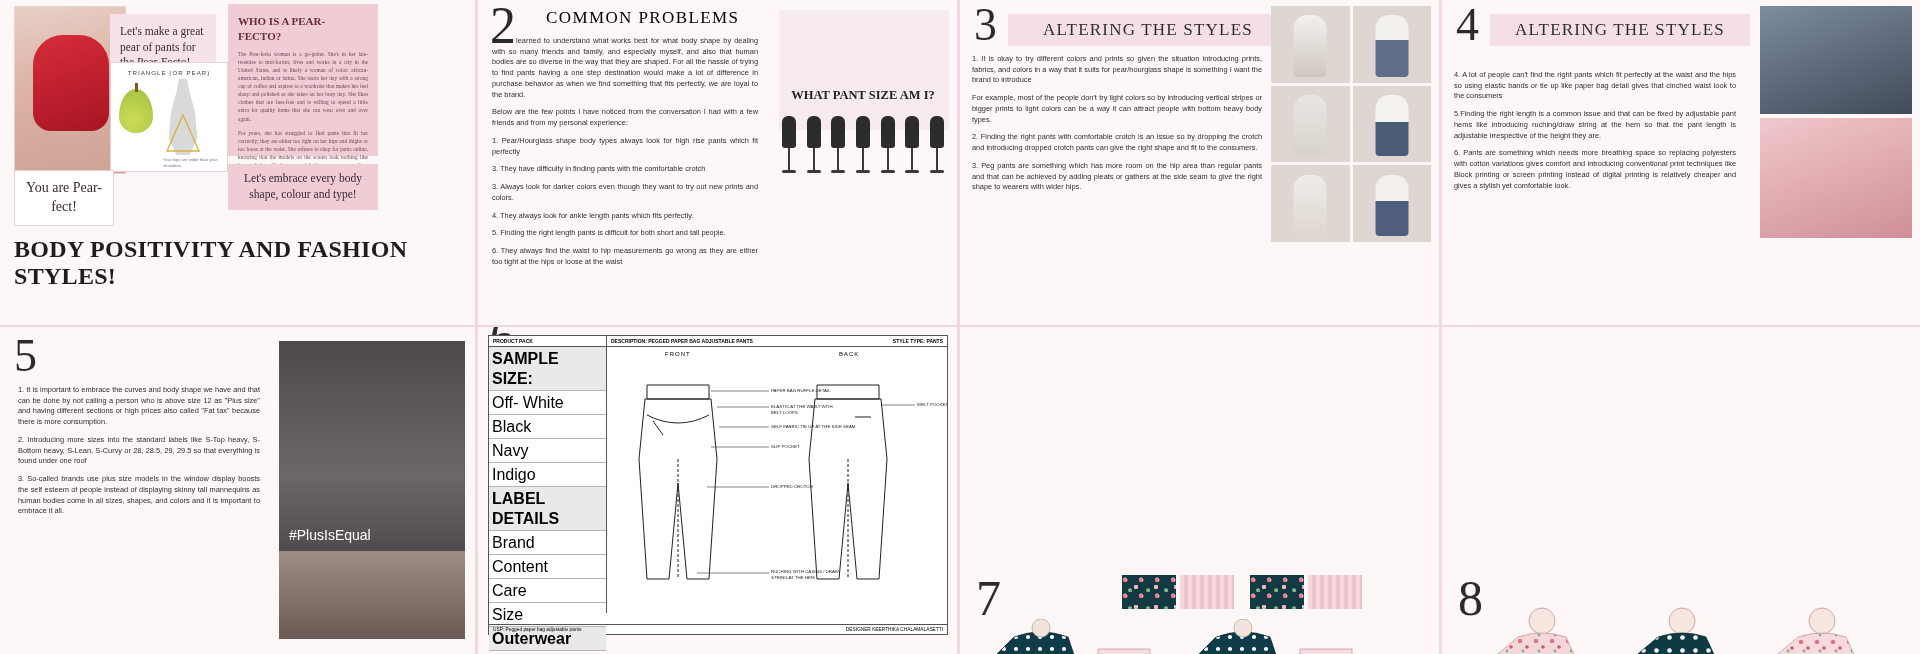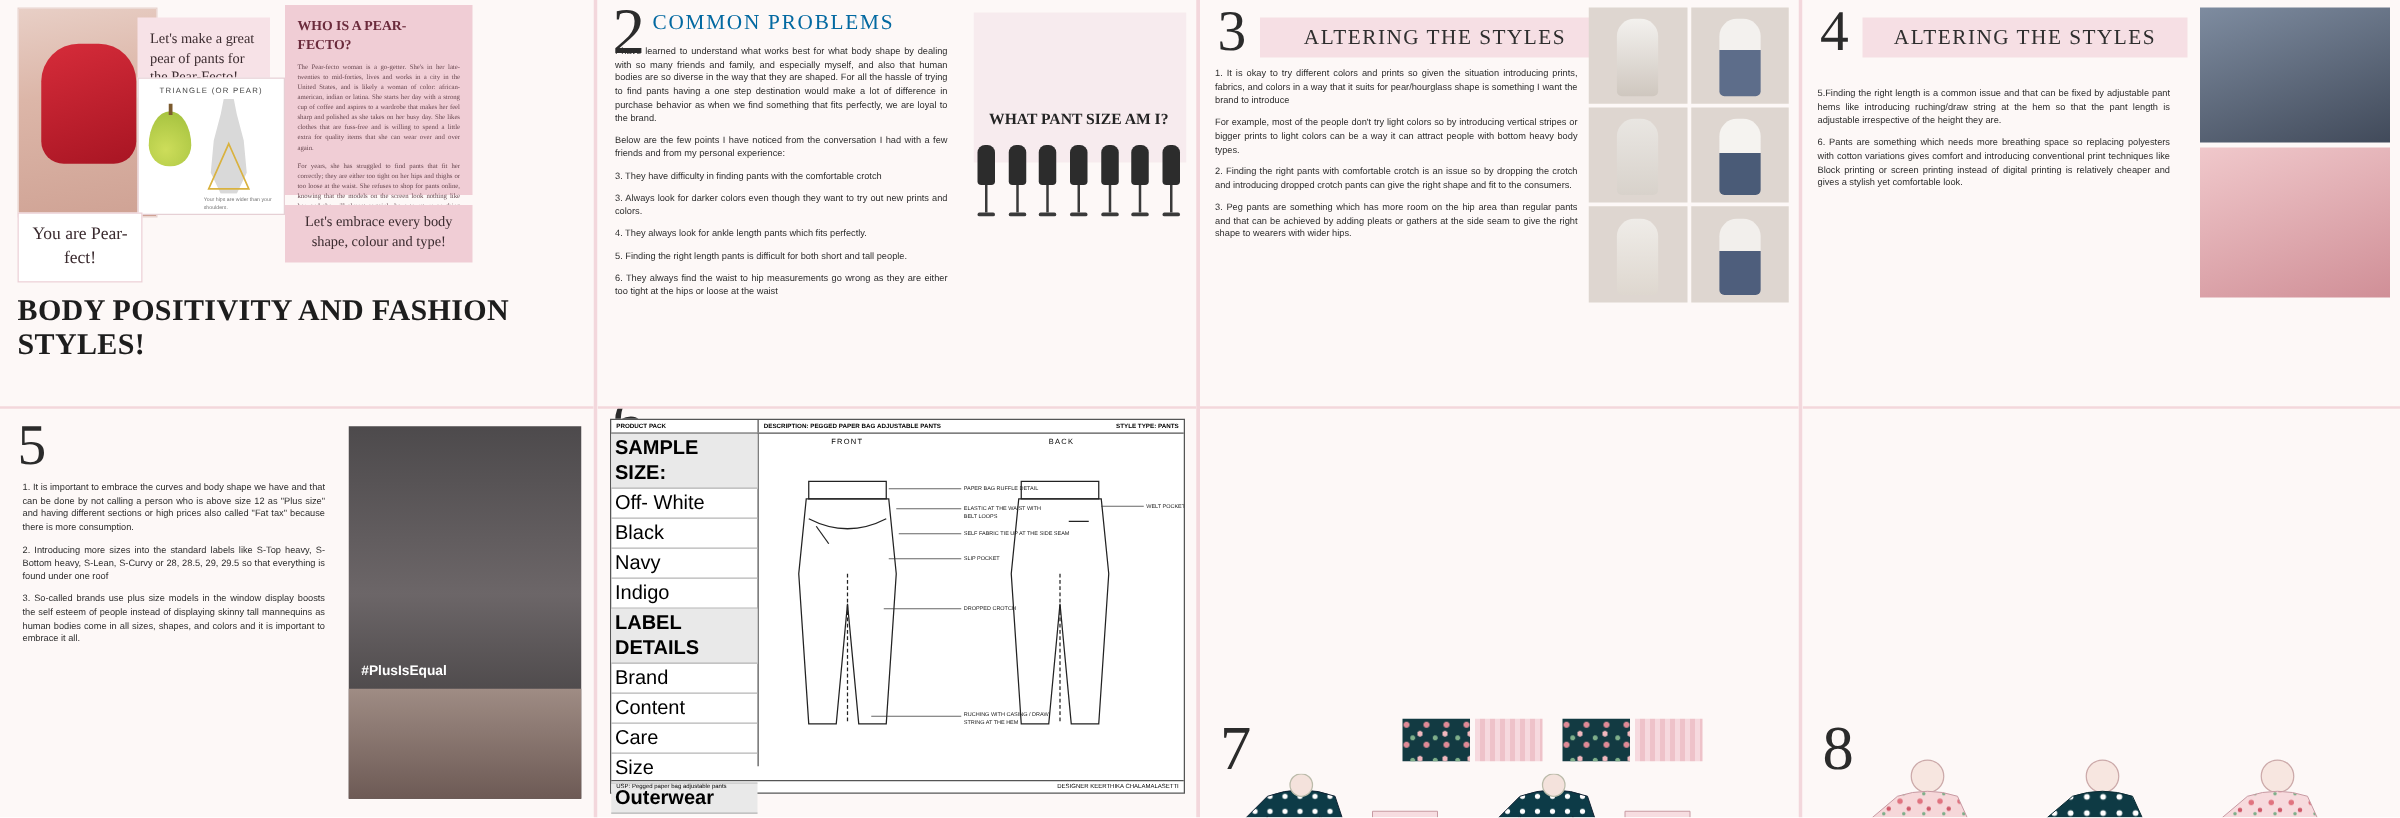--- a/index.html
+++ b/index.html
@@ -114,33 +114,33 @@
 
   
   .p5num { position:absolute; left:14px; top:6px; }
   .p5hdr { position:absolute; left:48px; top:22px; width:222px; }
   .p5body { position:absolute; left:18px; top:58px; width:242px; }
   .p5img {
     position:absolute; right:10px; top:14px; width:186px; height:298px;
     background: linear-gradient(180deg,#4d4a4c 0%,#6c6668 45%,#2f2d2e 100%);
   }
   .p5img .tagline {
-    position:absolute; left:10px; bottom:96px; color:#fff; font-size:11px; font-weight:bold;
+    position:absolute; left:10px; bottom:96px; color:#fff; font-size:14px; font-weight:normal;
     font-family:"Liberation Sans",sans-serif;
   }
   .p5img .row {
     position:absolute; left:0; bottom:0; width:100%; height:88px;
     background: linear-gradient(180deg,#9f8c84,#6d5a55);
   }
 
   
   .p2num { position:absolute; left:12px; top:0px; }
   .p2hdr {
-    position:absolute; left:44px; top:8px; width:250px;
-    font-family:"Liberation Serif",serif; font-size:17px; letter-spacing:1.4px; color:#0369a1;
+    position:absolute; left:68px; top:8px; width:250px;
+    font-family:"Liberation Serif",serif; font-size:17px; letter-spacing:1.4px; color:#000000;
   }
   .p2body { position:absolute; left:14px; top:36px; width:266px; }
   .p2right {
     position:absolute; right:8px; top:10px; width:170px; height:120px; background:#f7ebee;
   }
   .pantsize-t {
     position:absolute; right:10px; top:88px; width:168px;
     font-family:"Liberation Serif",serif; font-weight:bold; font-size:12.5px; color:#232323; text-align:center;
   }
   .mannequins { position:absolute; right:10px; top:110px; width:168px; height:70px; display:flex; justify-content:space-between; }
@@ -259,20 +259,21 @@
 
   <div class="panel p2">
     <div class="half top">
       <span class="bignum p2num" style="font-size:52px;">2</span>
       <div class="p2hdr">COMMON PROBLEMS</div>
       <div class="p2right"></div>
 
       <div class="body-txt p2body">
         <p>I have learned to understand what works best for what body shape by dealing with so many friends and family, and especially myself, and also that human bodies are so diverse in the way that they are shaped. For all the hassle of trying to find pants having a one step destination would make a lot of difference in purchase behavior as when we find something that fits perfectly, we are loyal to the brand.</p>
         <p>Below are the few points I have noticed from the conversation I had with a few friends and from my personal experience:</p>
+        <p>1. Pear/Hourglass shape body types always look for high rise pants which fit perfectly</p>
         <p>3. They have difficulty in finding pants with the comfortable crotch</p>
         <p>3. Always look for darker colors even though they want to try out new prints and colors.</p>
         <p>4. They always look for ankle length pants which fits perfectly.</p>
         <p>5. Finding the right length pants is difficult for both short and tall people.</p>
         <p>6. They always find the waist to hip measurements go wrong as they are either too tight at the hips or loose at the waist</p>
       </div>
 
       <div class="pantsize-t">WHAT PANT SIZE AM I?</div>
       <div class="mannequins">
         <div class="mann">
@@ -479,20 +480,21 @@
       </div>
     </div>
   </div>
 
   <div class="panel p4">
     <div class="half top">
       <span class="bignum p4num">4</span>
       <div class="hdrbar p4hdr">ALTERING THE STYLES</div>
 
       <div class="body-txt p4body" style="top:70px;">
+        <p>4. A lot of people can't find the right pants which fit perfectly at the waist and the hips so using elastic bands or tie up like paper bag detail gives that cinched waist look to the consumers</p>
         <p>5.Finding the right length is a common issue and that can be fixed by adjustable pant hems like introducing ruching/draw string at the hem so that the pant length is adjustable irrespective of the height they are.</p>
         <p>6. Pants are something which needs more breathing space so replacing polyesters with cotton variations gives comfort and introducing conventional print techniques like Block printing or screen printing instead of digital printing is relatively cheaper and gives a stylish yet comfortable look.</p>
       </div>
 
       <div class="p4imgs">
         <div class="a"></div>
         <div class="b"></div>
       </div>
     </div>
 

